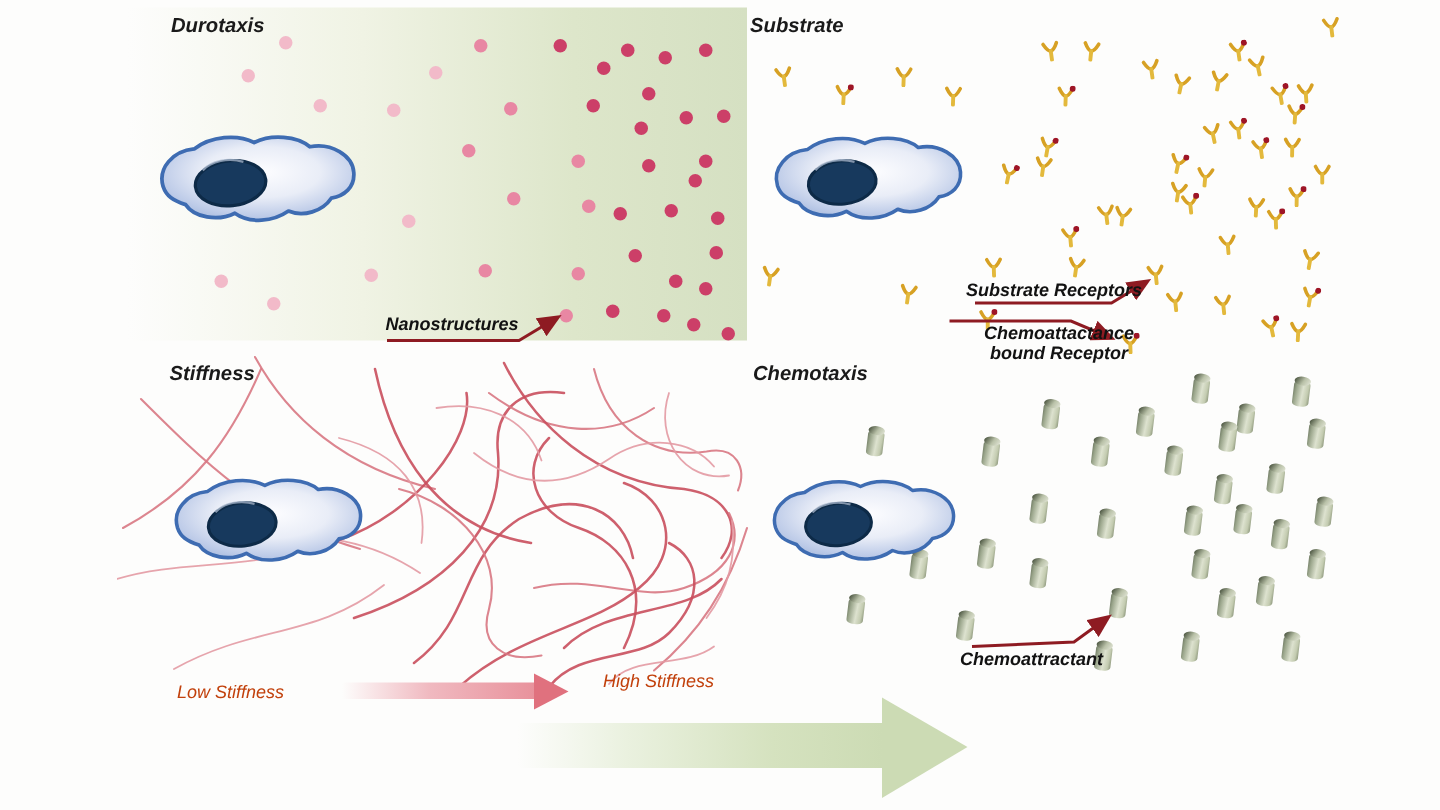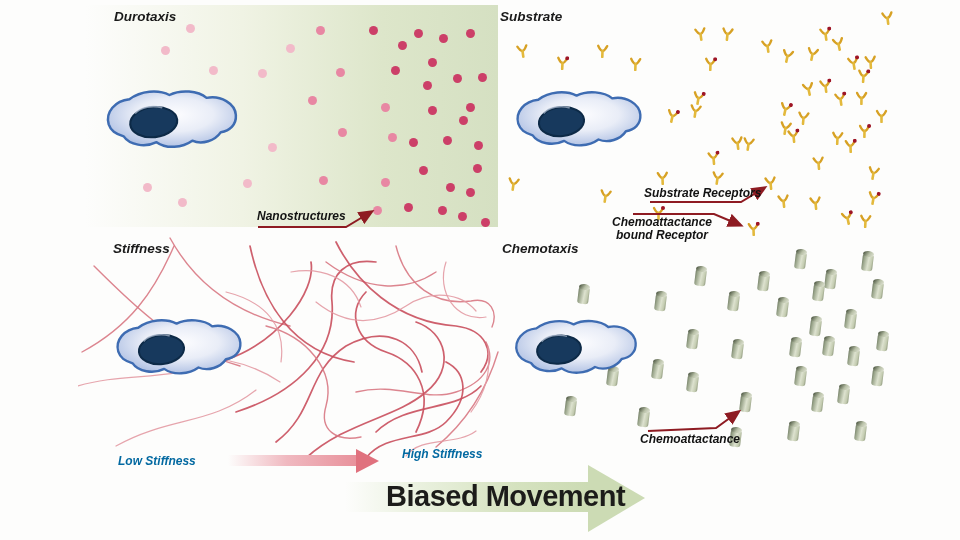--- a/index.html
+++ b/index.html
@@ -5,22 +5,22 @@
   html,body{margin:0;padding:0;background:#ffffff;}
   .canvas{position:relative;width:960px;height:540px;background:#fdfdfc;overflow:hidden;
           font-family:"Liberation Sans",sans-serif;}
   .abs{position:absolute;}
   
   .green-panel{left:85px;top:5px;width:413px;height:222px;
     background:linear-gradient(90deg,#fdfdfc 0%,#f0f3e4 38%,#dde6ca 72%,#d5e0c2 100%);}
   
   .panel-title{font-style:italic;font-weight:bold;font-size:13.5px;color:#1a1a1a;white-space:nowrap;}
   .anno{font-style:italic;font-weight:bold;font-size:12px;color:#121212;white-space:nowrap;}
-  .anno.wrap{white-space:normal;text-align:center;line-height:1.1;}
-  .stiff-label{font-style:italic;font-weight:bold;font-size:12px;color:#0369a1;white-space:nowrap;}
+  .anno.wrap{white-space:normal;text-align:center;line-height:1.1;margin-left:44px;}
+  .stiff-label{font-style:italic;font-weight:normal;font-size:12px;color:#c2410c;white-space:nowrap;}
   
   .dot{position:absolute;width:9px;height:9px;border-radius:50%;}
   .dot.light{background:var(--dot-light);}
   .dot.mid{background:var(--dot-mid);}
   .dot.dark{background:var(--dot-dark);}
   
   .receptor{position:absolute;width:13px;height:14px;}
   
   .pillar{position:absolute;width:11px;height:17px;border-radius:4px/2.5px;
     transform:rotate(7deg);
@@ -480,24 +480,23 @@
     </defs>
     <path d="M258,227 H346 L371,212" fill="none" stroke="#8e1b22" stroke-width="2" marker-end="url(#ah)"></path>
     <path d="M650,202 H741 L764,188" fill="none" stroke="#8e1b22" stroke-width="2" marker-end="url(#ah)"></path>
     <path d="M633,214 H714 L740,225" fill="none" stroke="#8e1b22" stroke-width="2" marker-end="url(#ah)"></path>
     <path d="M648,431 L716,428 L738,412" fill="none" stroke="#8e1b22" stroke-width="2" marker-end="url(#ah)"></path>
   </svg>
 
   <div class="abs anno" style="left:257px;top:209px;">Nanostructures</div>
   <div class="abs anno" style="left:644px;top:186px;">Substrate Receptors</div>
   <div class="abs anno wrap" style="left:605px;top:216px;width:114px;">Chemoattactance bound Receptor</div>
-  <div class="abs anno" style="left:640px;top:432px;">Chemoattactance</div>
+  <div class="abs anno" style="left:640px;top:432px;">Chemoattractant</div>
 
   <div class="abs stiff-label" style="left:118px;top:454px;">Low Stiffness</div>
   <div class="abs pink-arrow-body"></div>
   <div class="abs pink-arrow-head"></div>
   <div class="abs stiff-label" style="left:402px;top:447px;">High Stiffness</div>
 
   <div class="abs green-arrow-body"></div>
   <div class="abs green-arrow-head"></div>
-  <div class="abs biased-text">Biased Movement</div>
 
 </div>
 
 </body></html>

